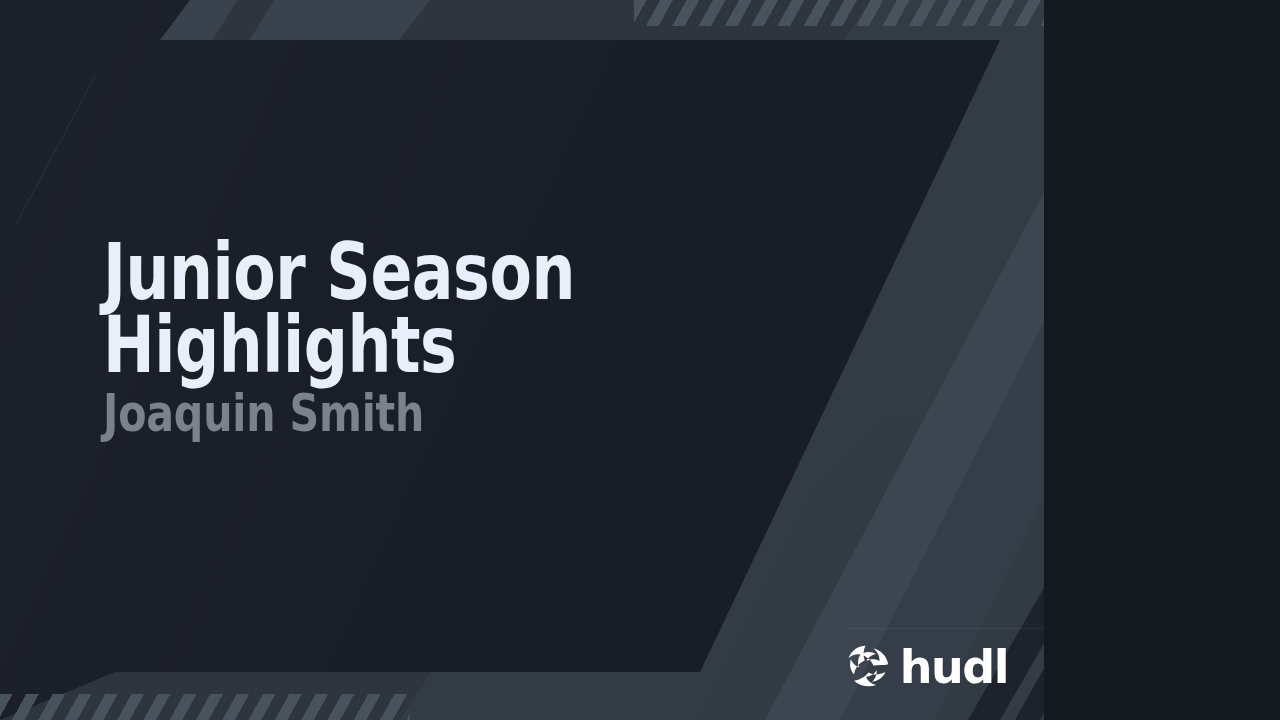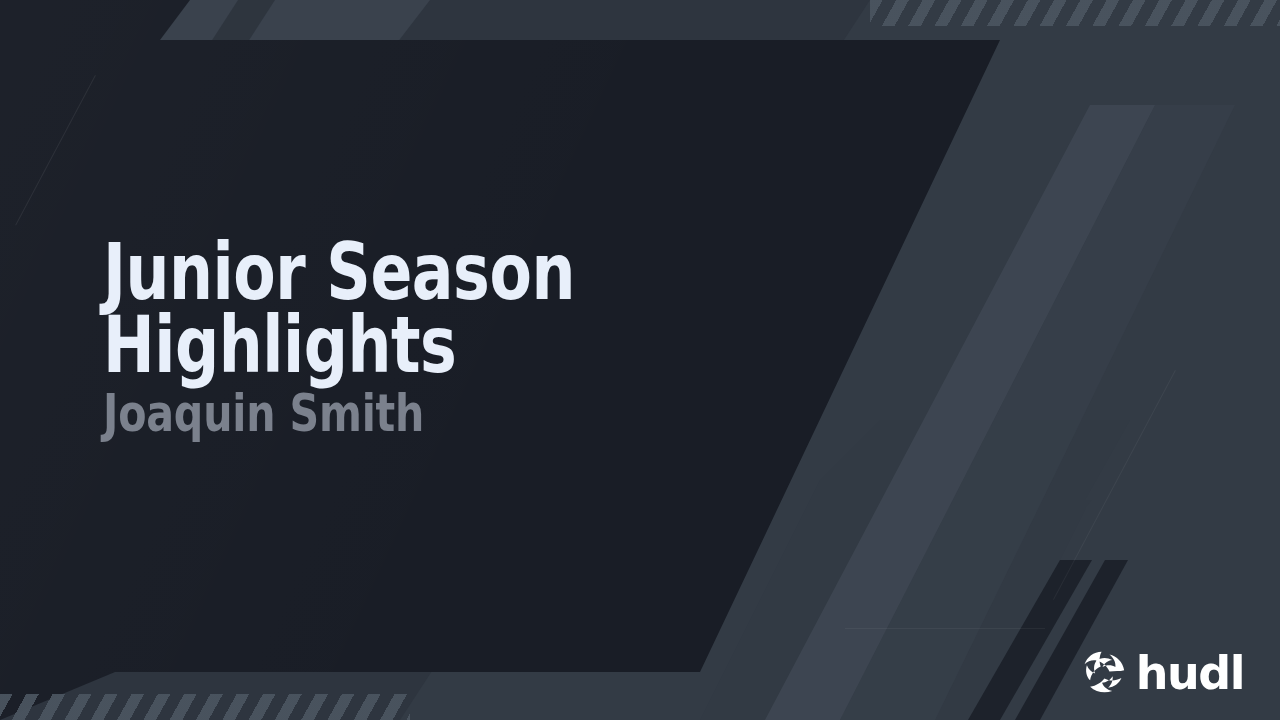--- a/index.html
+++ b/index.html
@@ -7,21 +7,21 @@
     margin: 0;
     padding: 0;
     background: #14181f;
   }
   body {
     font-family: "Liberation Sans", sans-serif;
   }
 
   #card {
     position: relative;
-    width: 1280px;
+    width: 1044px;
     height: 720px;
     overflow: hidden;
     background: #2d343d;
   }
 
   
   .shape {
     position: absolute;
     pointer-events: none;
   }
@@ -202,21 +202,21 @@
     letter-spacing: -0.2px;
     color: #7b818d;
     transform: scaleX(0.88);
     transform-origin: left center;
   }
 
   
   .logo {
     position: absolute;
     right: 36px;
-    bottom: 24px;
+    bottom: 30px;
     display: flex;
     align-items: center;
     gap: 10px;
     z-index: 20;
   }
   .logo-mark { display: block; }
   .logo-word {
     font-family: "DejaVu Sans", "Liberation Sans", sans-serif;
     font-weight: 700;
     font-size: 46px;

